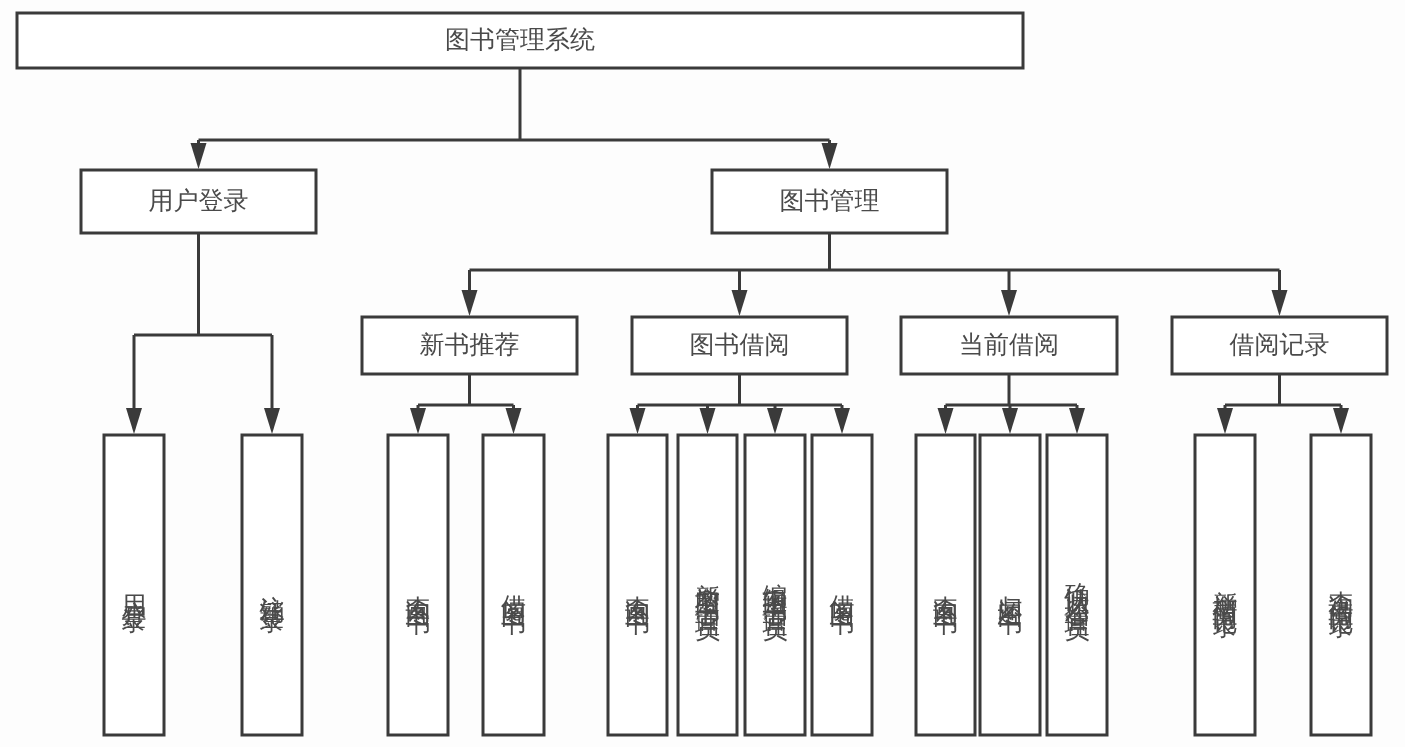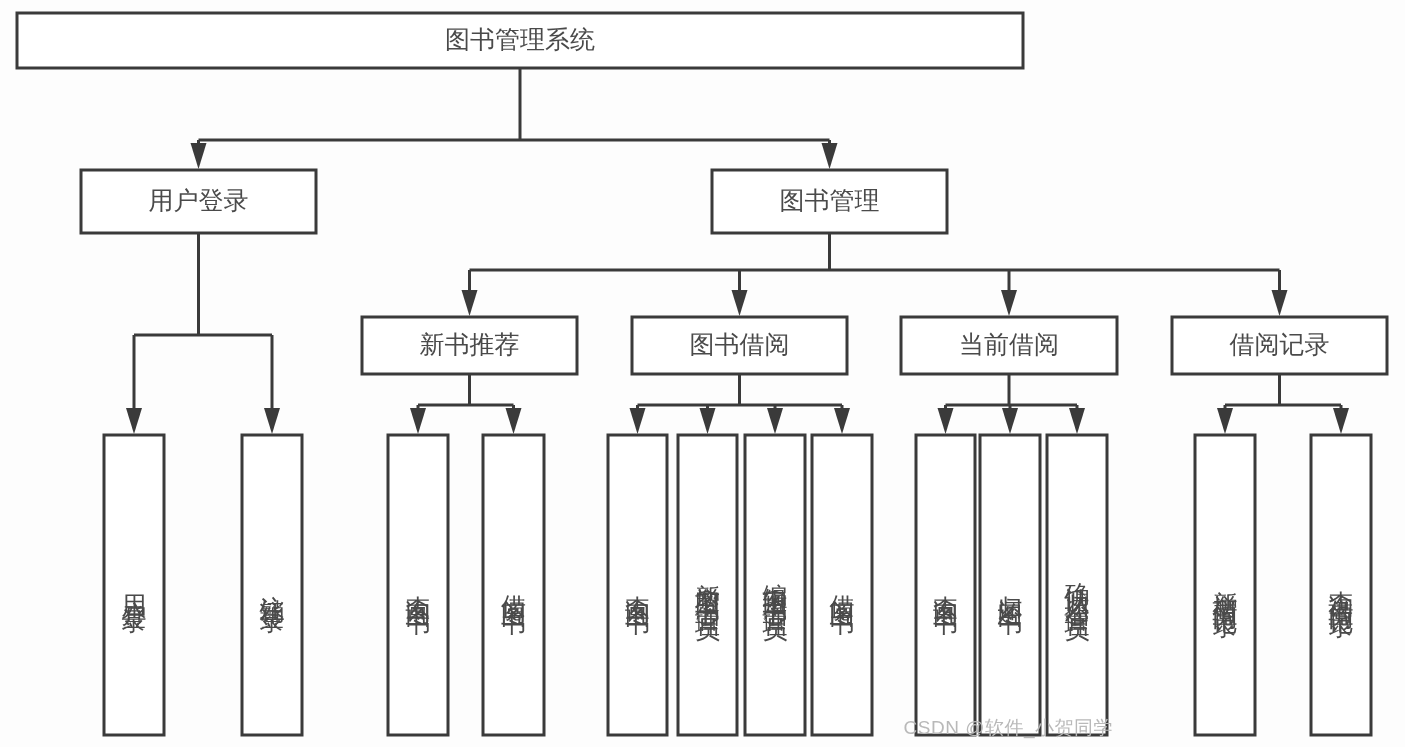--- a/index.html
+++ b/index.html
@@ -163,14 +163,13 @@
       <div class="vlabel-wrap" style="left: 608px; top: 435px; width: 59px; height: 300px;">查询图书</div>
       <div class="vlabel-wrap" style="left: 678px; top: 435px; width: 59px; height: 300px;">新增图书（管理员）</div>
       <div class="vlabel-wrap" style="left: 745px; top: 435px; width: 60px; height: 300px;">编辑图书（管理员）</div>
       <div class="vlabel-wrap" style="left: 812px; top: 435px; width: 60px; height: 300px;">借阅图书</div>
       <div class="vlabel-wrap" style="left: 916px; top: 435px; width: 59px; height: 300px;">查询图书</div>
       <div class="vlabel-wrap" style="left: 980px; top: 435px; width: 60px; height: 300px;">归还图书</div>
       <div class="vlabel-wrap" style="left: 1047px; top: 435px; width: 60px; height: 300px;">确认归还（管理员）</div>
       <div class="vlabel-wrap" style="left: 1195px; top: 435px; width: 60px; height: 300px;">新增借阅记录</div>
       <div class="vlabel-wrap" style="left: 1311px; top: 435px; width: 60px; height: 300px;">查询借阅记录</div>
     </div>
-  <div class="watermark">CSDN @软件_小贺同学</div>
 </div>
 
 </body></html>

